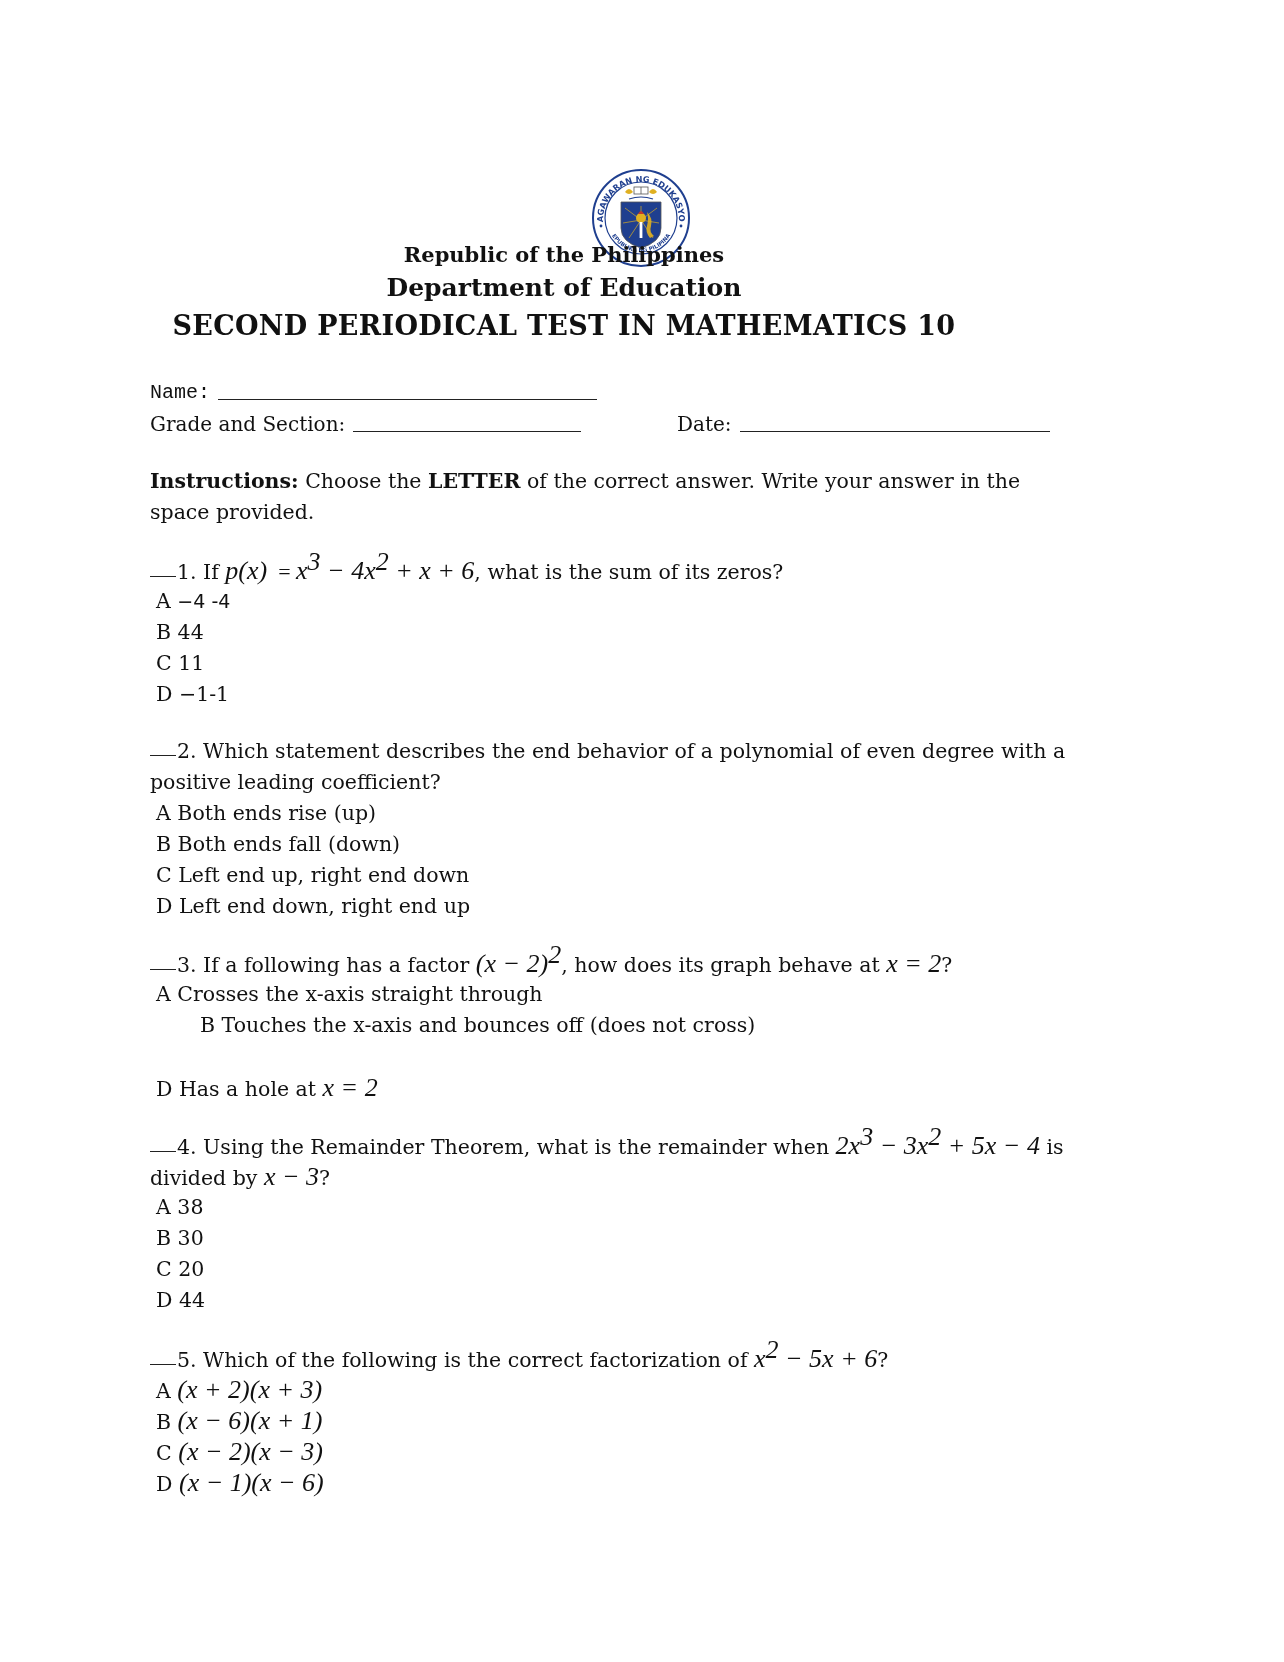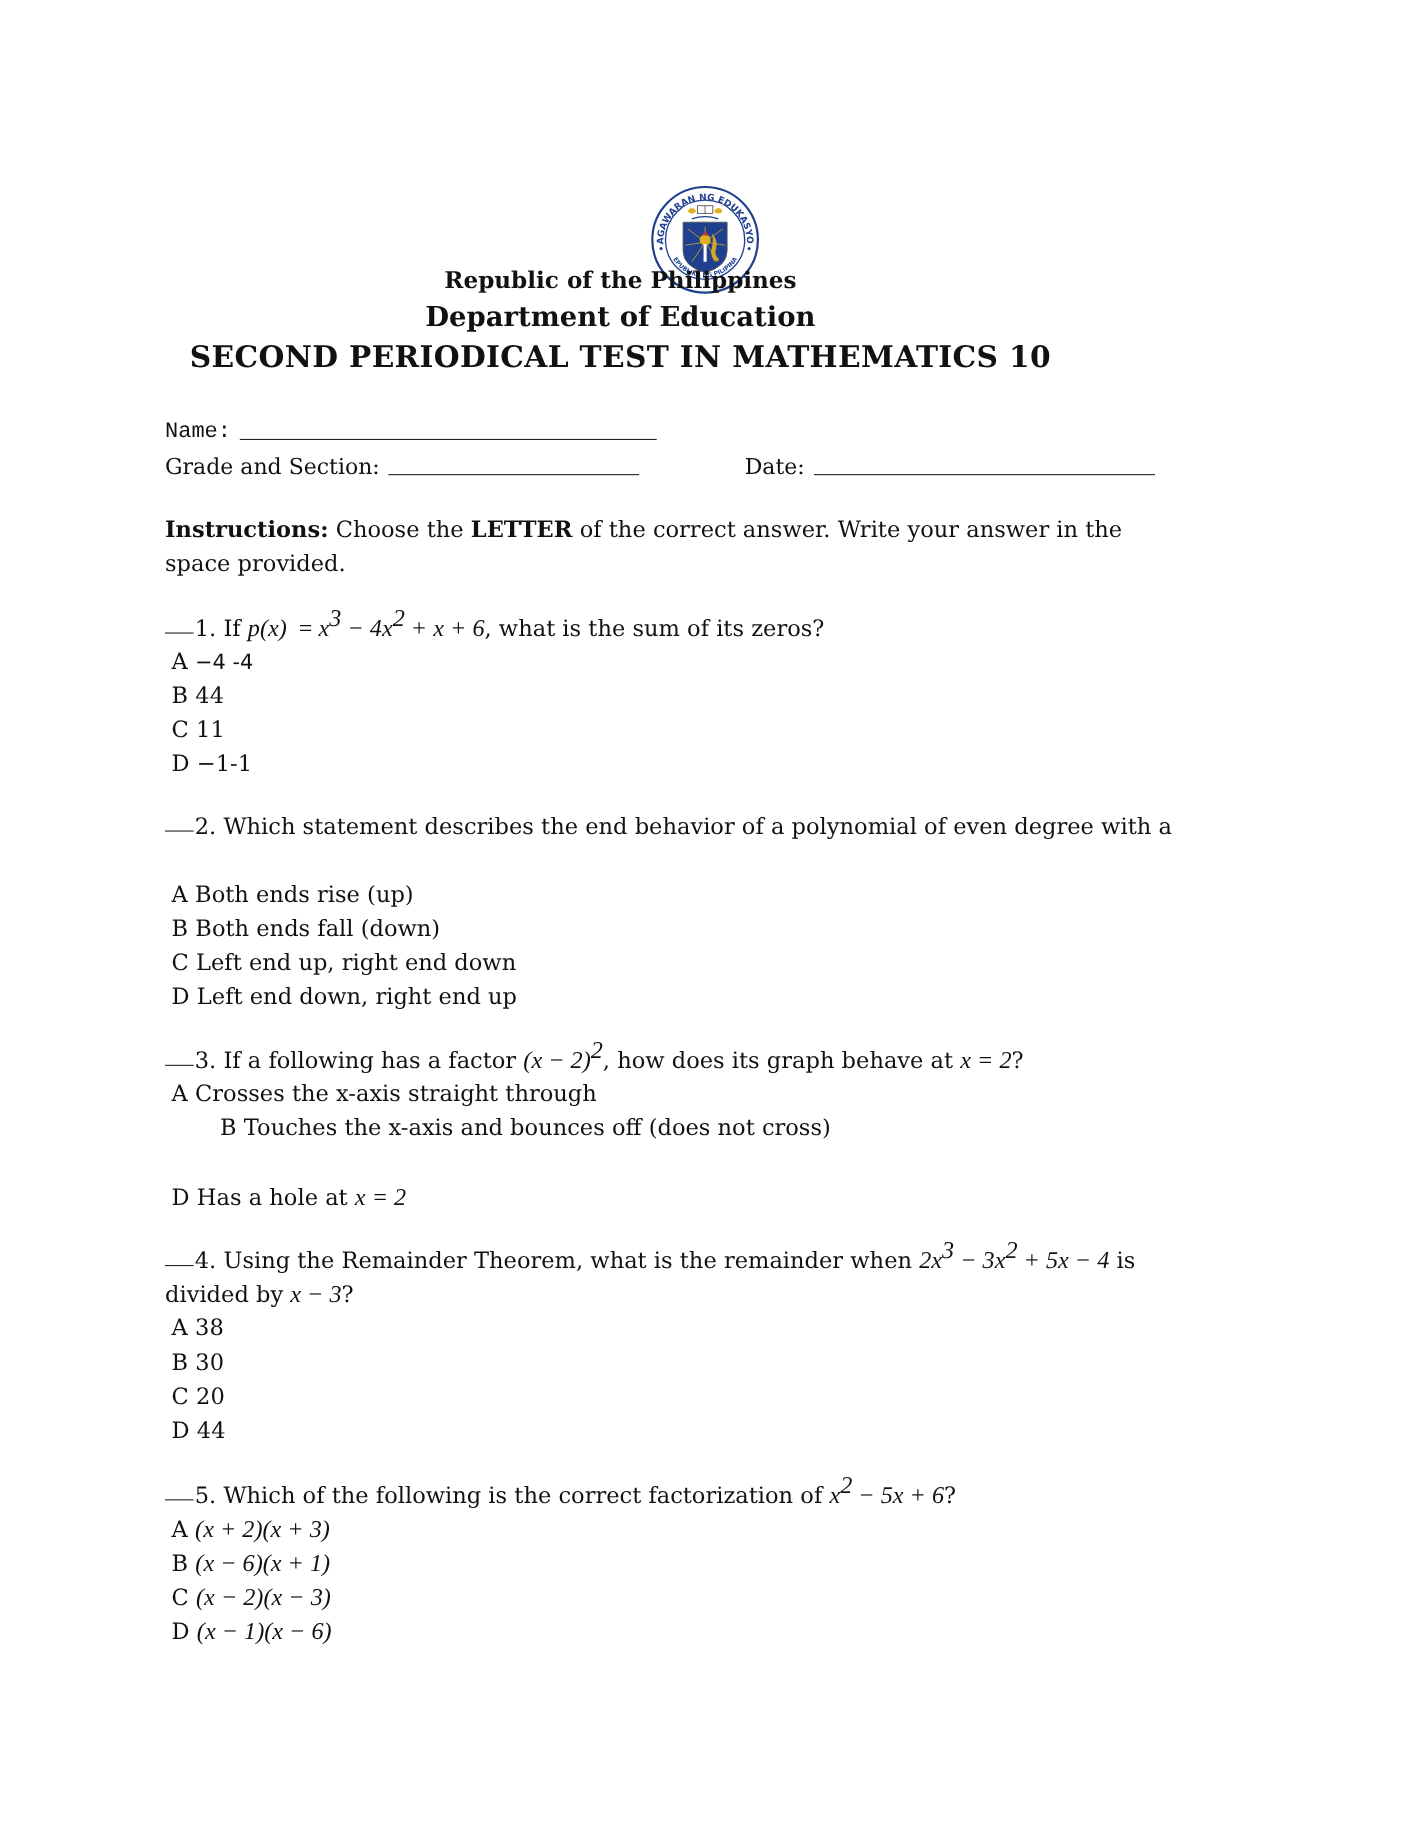--- a/index.html
+++ b/index.html
@@ -8,21 +8,21 @@
   .page { position: absolute; left: 0; top: 0; width: 1284px; height: 1662px; }
   .logo { position: absolute; left: 591px; top: 168px; width: 100px; height: 100px; }
   .hdr { position: absolute; left: 0; width: 1128px; text-align: center; font-weight: bold; }
   .hdr1 { top: 242px; font-size: 21px; }
   .hdr2 { top: 273px; font-size: 25px; }
   .hdr3 { top: 310px; font-size: 27px; letter-spacing: 0.3px; }
   .field { position: absolute; font-size: 20px; white-space: nowrap; display: flex; align-items: flex-end; }
   .field .line { display: inline-block; border-bottom: 1.3px solid #222; height: 1px; margin-left: 8px; margin-bottom: 4px; }
   .text { position: absolute; left: 150px; font-size: 20.5px; white-space: nowrap; line-height: 31px; }
   .opt { position: absolute; left: 156px; font-size: 20.5px; white-space: nowrap; line-height: 31px; }
-  .math { font-family: "Liberation Serif", "DejaVu Serif", serif; font-style: italic; font-size: 22px; }
+  .math { font-family: "Liberation Serif", "DejaVu Serif", serif; font-style: italic; font-size: 26px; }
   .mathup { font-family: "Liberation Serif", "DejaVu Serif", serif; font-size: 22px; }
   sup { font-size: 14px; vertical-align: 9px; line-height: 0; }
   b { font-weight: bold; }
   .blank { display: inline-block; width: 26px; border-bottom: 1.3px solid #222; height: 1px; vertical-align: 2px; margin-right: 1px; }
 </style>
 </head>
 <body>
 
 <div class="page">
 
@@ -82,20 +82,21 @@
   <div class="text" style="top:466px;"><b>Instructions:</b><span style="white-space:pre"> Choose the </span><b>LETTER</b><span style="white-space:pre"> of the correct answer. Write your answer in the</span></div>
   <div class="text" style="top:497px;">space provided.</div>
 
   <div class="text" style="top:555px;"><span class="blank"></span><span>1.</span><span style="white-space:pre"> If </span><span class="math">p(x)</span><span class="mathup" style="white-space:pre">  = </span><span class="math">x</span><sup class="math">3</sup><span class="math" style="white-space:pre"> − 4x</span><sup class="math">2</sup><span class="math" style="white-space:pre"> + x + 6</span><span>, what is the sum of its zeros?</span></div>
   <div class="opt" style="top:586px;"><span>A</span> <span style="font-family:'DejaVu Sans',sans-serif;font-size:19px">−4 -4</span></div>
   <div class="opt" style="top:617px;"><span>B</span> <span>44</span></div>
   <div class="opt" style="top:648px;"><span>C</span> <span>11</span></div>
   <div class="opt" style="top:679px;"><span>D</span> <span>−1-1</span></div>
 
   <div class="text" style="top:736px;"><span class="blank"></span><span>2.</span><span style="white-space:pre"> Which statement describes the end behavior of a polynomial of even degree with a</span></div>
+  <div class="text" style="top:767px;">positive leading coefficient?</div>
   <div class="opt" style="top:798px;"><span>A</span> <span>Both ends rise (up)</span></div>
   <div class="opt" style="top:829px;"><span>B</span> <span>Both ends fall (down)</span></div>
   <div class="opt" style="top:860px;"><span>C</span> <span>Left end up, right end down</span></div>
   <div class="opt" style="top:891px;"><span>D</span> <span>Left end down, right end up</span></div>
 
   <div class="text" style="top:948px;"><span class="blank"></span><span>3.</span><span style="white-space:pre"> If a following has a factor </span><span class="math">(x − 2)</span><sup class="math">2</sup><span style="white-space:pre">, how does its graph behave at </span><span class="math">x = 2</span><span>?</span></div>
   <div class="opt" style="top:979px;"><span>A</span> <span>Crosses the x-axis straight through</span></div>
   <div class="opt" style="top:1010px;margin-left:44px;"><span>B</span> <span>Touches the x-axis and bounces off (does not cross)</span></div>
   <div class="opt" style="top:1072px;"><span>D</span> <span style="white-space:pre">Has a hole at </span><span class="math">x = 2</span></div>
 

